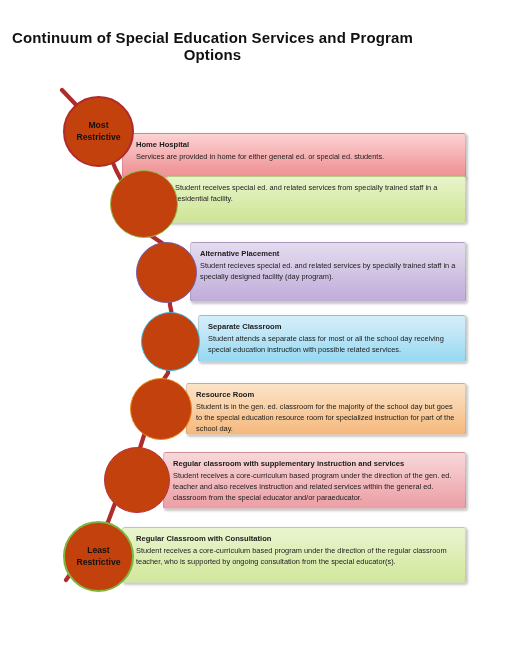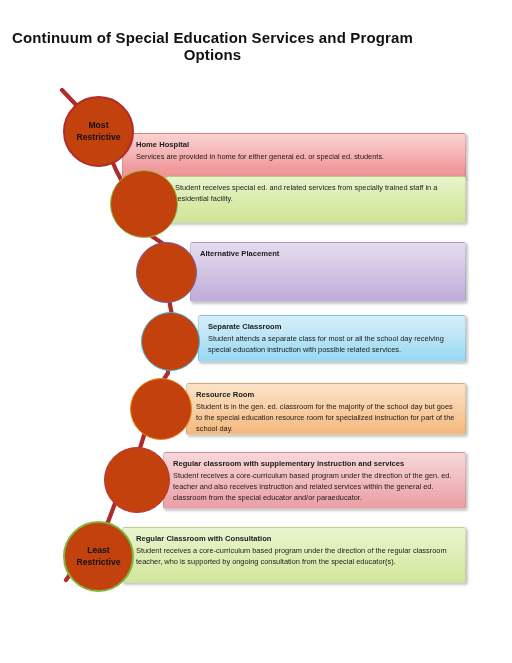--- a/index.html
+++ b/index.html
@@ -127,20 +127,21 @@
   <div class="stage-box fill-green" style="left:166px; top:176px; width:300px; height:47px;">
     <div class="box-inner" style="padding-left:8px;">
       <div class="box-desc">Student receives special ed. and related services from specially trained staff in a residential facility.</div>
     </div>
   </div>
   <div class="node-circle" style="left:110px; top:170px; width:68px; height:68px; border:1.6px solid #94bf4b;"></div>
 
   <div class="stage-box fill-purple" style="left:190px; top:242px; width:276px; height:60px;">
     <div class="box-inner" style="padding-left:9px;">
       <div class="box-title">Alternative Placement</div>
+      <div class="box-desc">Student recieves special ed. and related services by specially trained staff in a specially designed facility (day program).</div>
     </div>
   </div>
   <div class="node-circle" style="left:136px; top:242px; width:61px; height:61px; border:1.6px solid #7a5ba6;"></div>
 
   <div class="stage-box fill-cyan" style="left:198px; top:315px; width:268px; height:47px;">
     <div class="box-inner" style="padding-left:9px;">
       <div class="box-title">Separate Classroom</div>
       <div class="box-desc">Student attends a separate class for most or all the school day receiving special education instruction with possible related services.</div>
     </div>
   </div>

